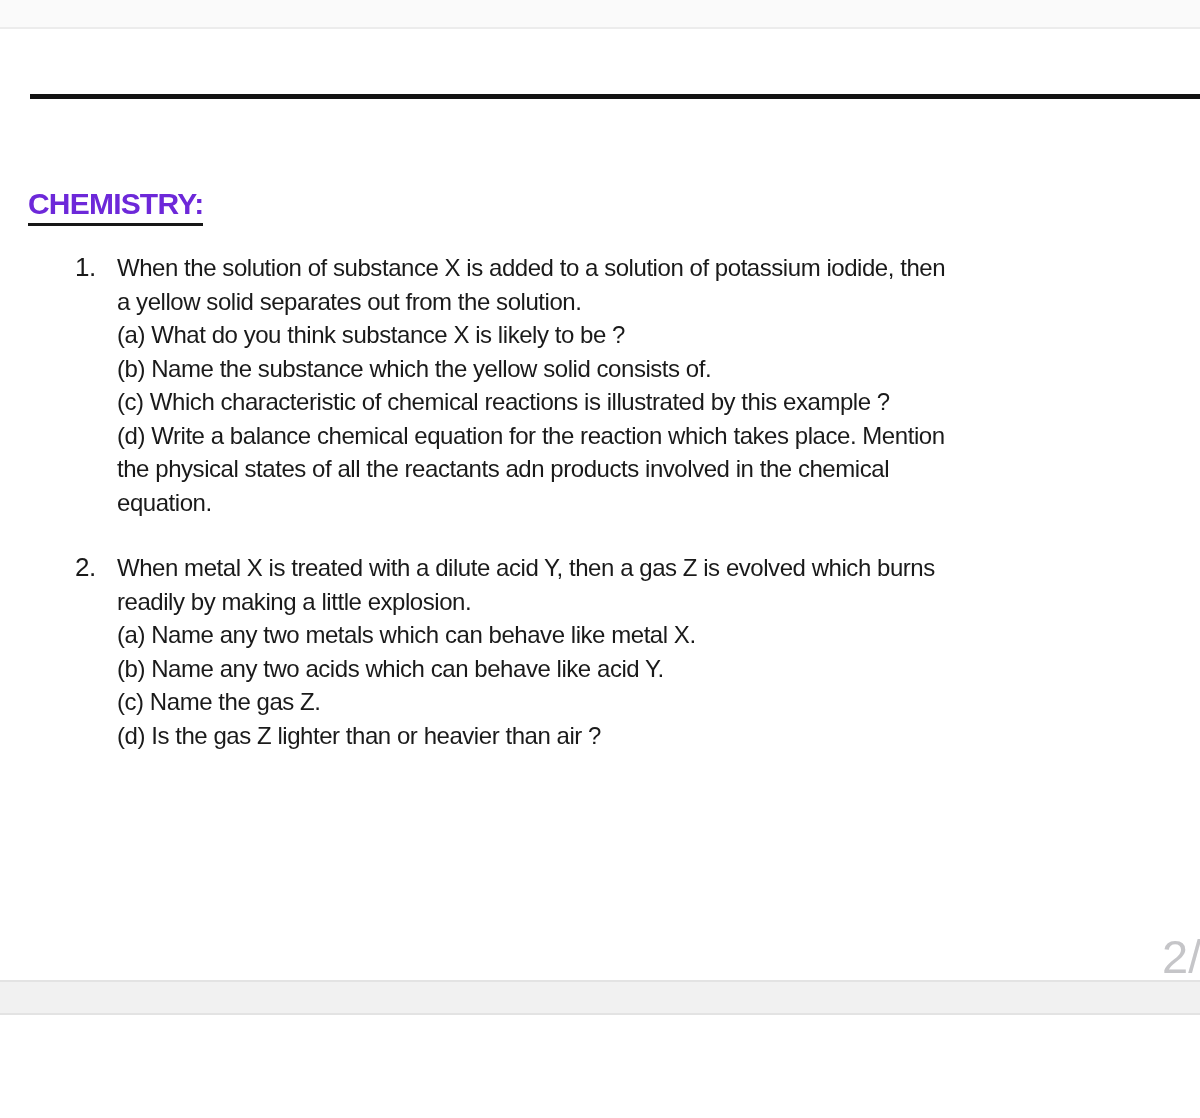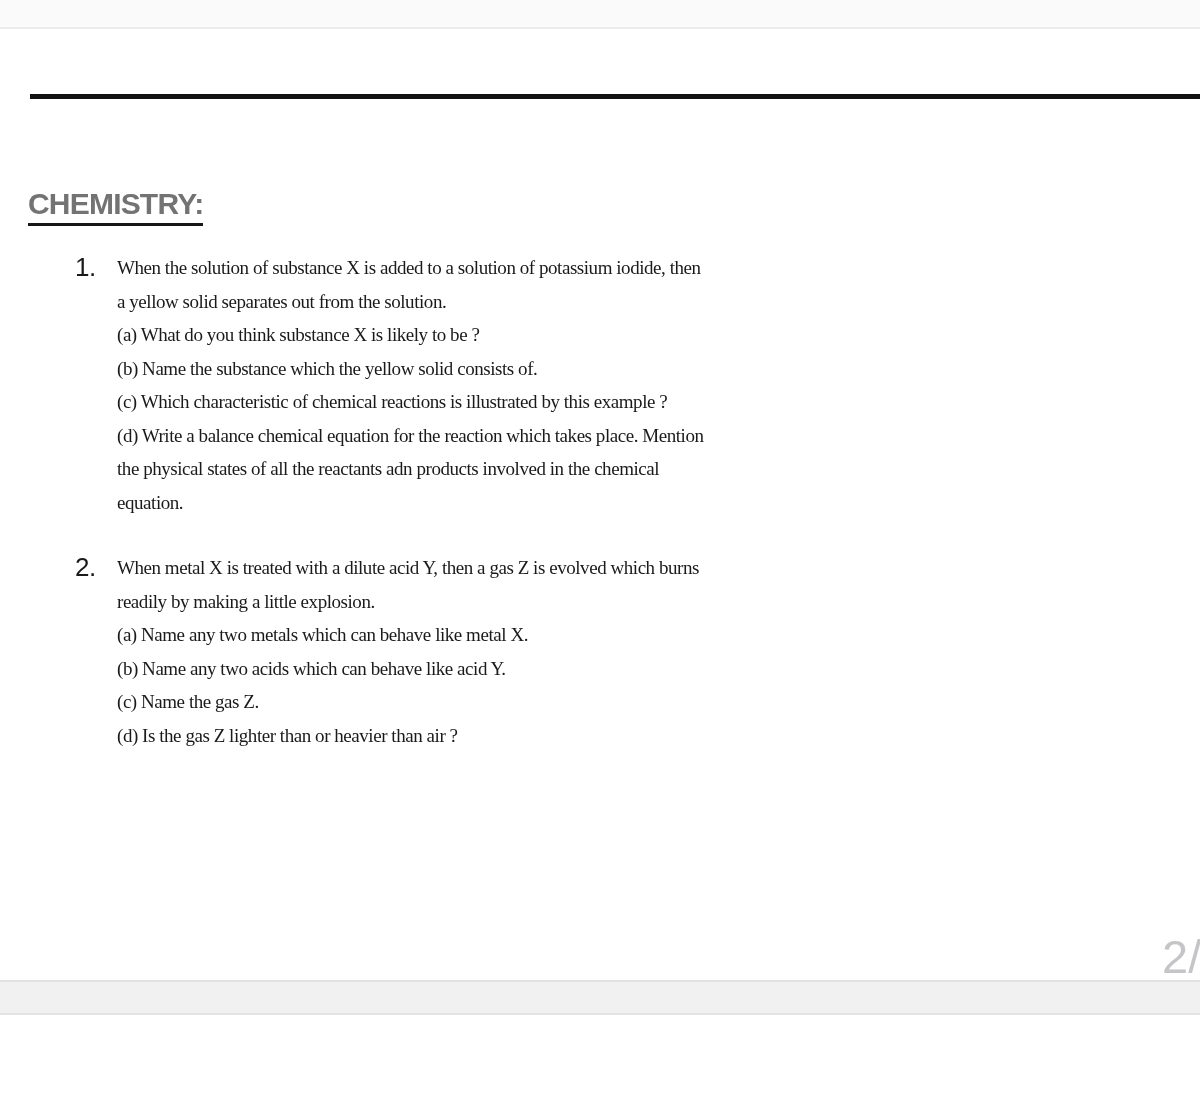--- a/index.html
+++ b/index.html
@@ -41,21 +41,21 @@
   }
 
   .heading {
     position: absolute;
     left: 28px;
     top: 158px; 
     margin: 0;
     font-size: 30px;
     font-weight: bold;
     letter-spacing: -0.8px;
-    color: #737373;
+    color: #6d28d9;
   }
   .heading .heading-text {
     display: inline-block;
     border-bottom: 3px solid #171717;
     padding-bottom: 2px;
   }
 
   .questions {
     position: absolute;
     left: 75px;
@@ -72,25 +72,24 @@
     margin-bottom: 32px;
   }
   .q-num {
     flex: 0 0 42px;
     font-size: 26px;
     line-height: 33.5px;
     letter-spacing: -0.45px;
   }
   .q-text {
     flex: 1;
-    font-size: 19px;
+    font-size: 24px;
     line-height: 33.5px;
     letter-spacing: -0.45px;
     white-space: pre;
-    font-family: Liberation Serif, serif;
   }
 
   .page-num {
     position: absolute;
     top: 904px; 
     left: 1162px;
     font-size: 47px;
     line-height: 1;
     color: #c5c5c8;
     letter-spacing: 0;

